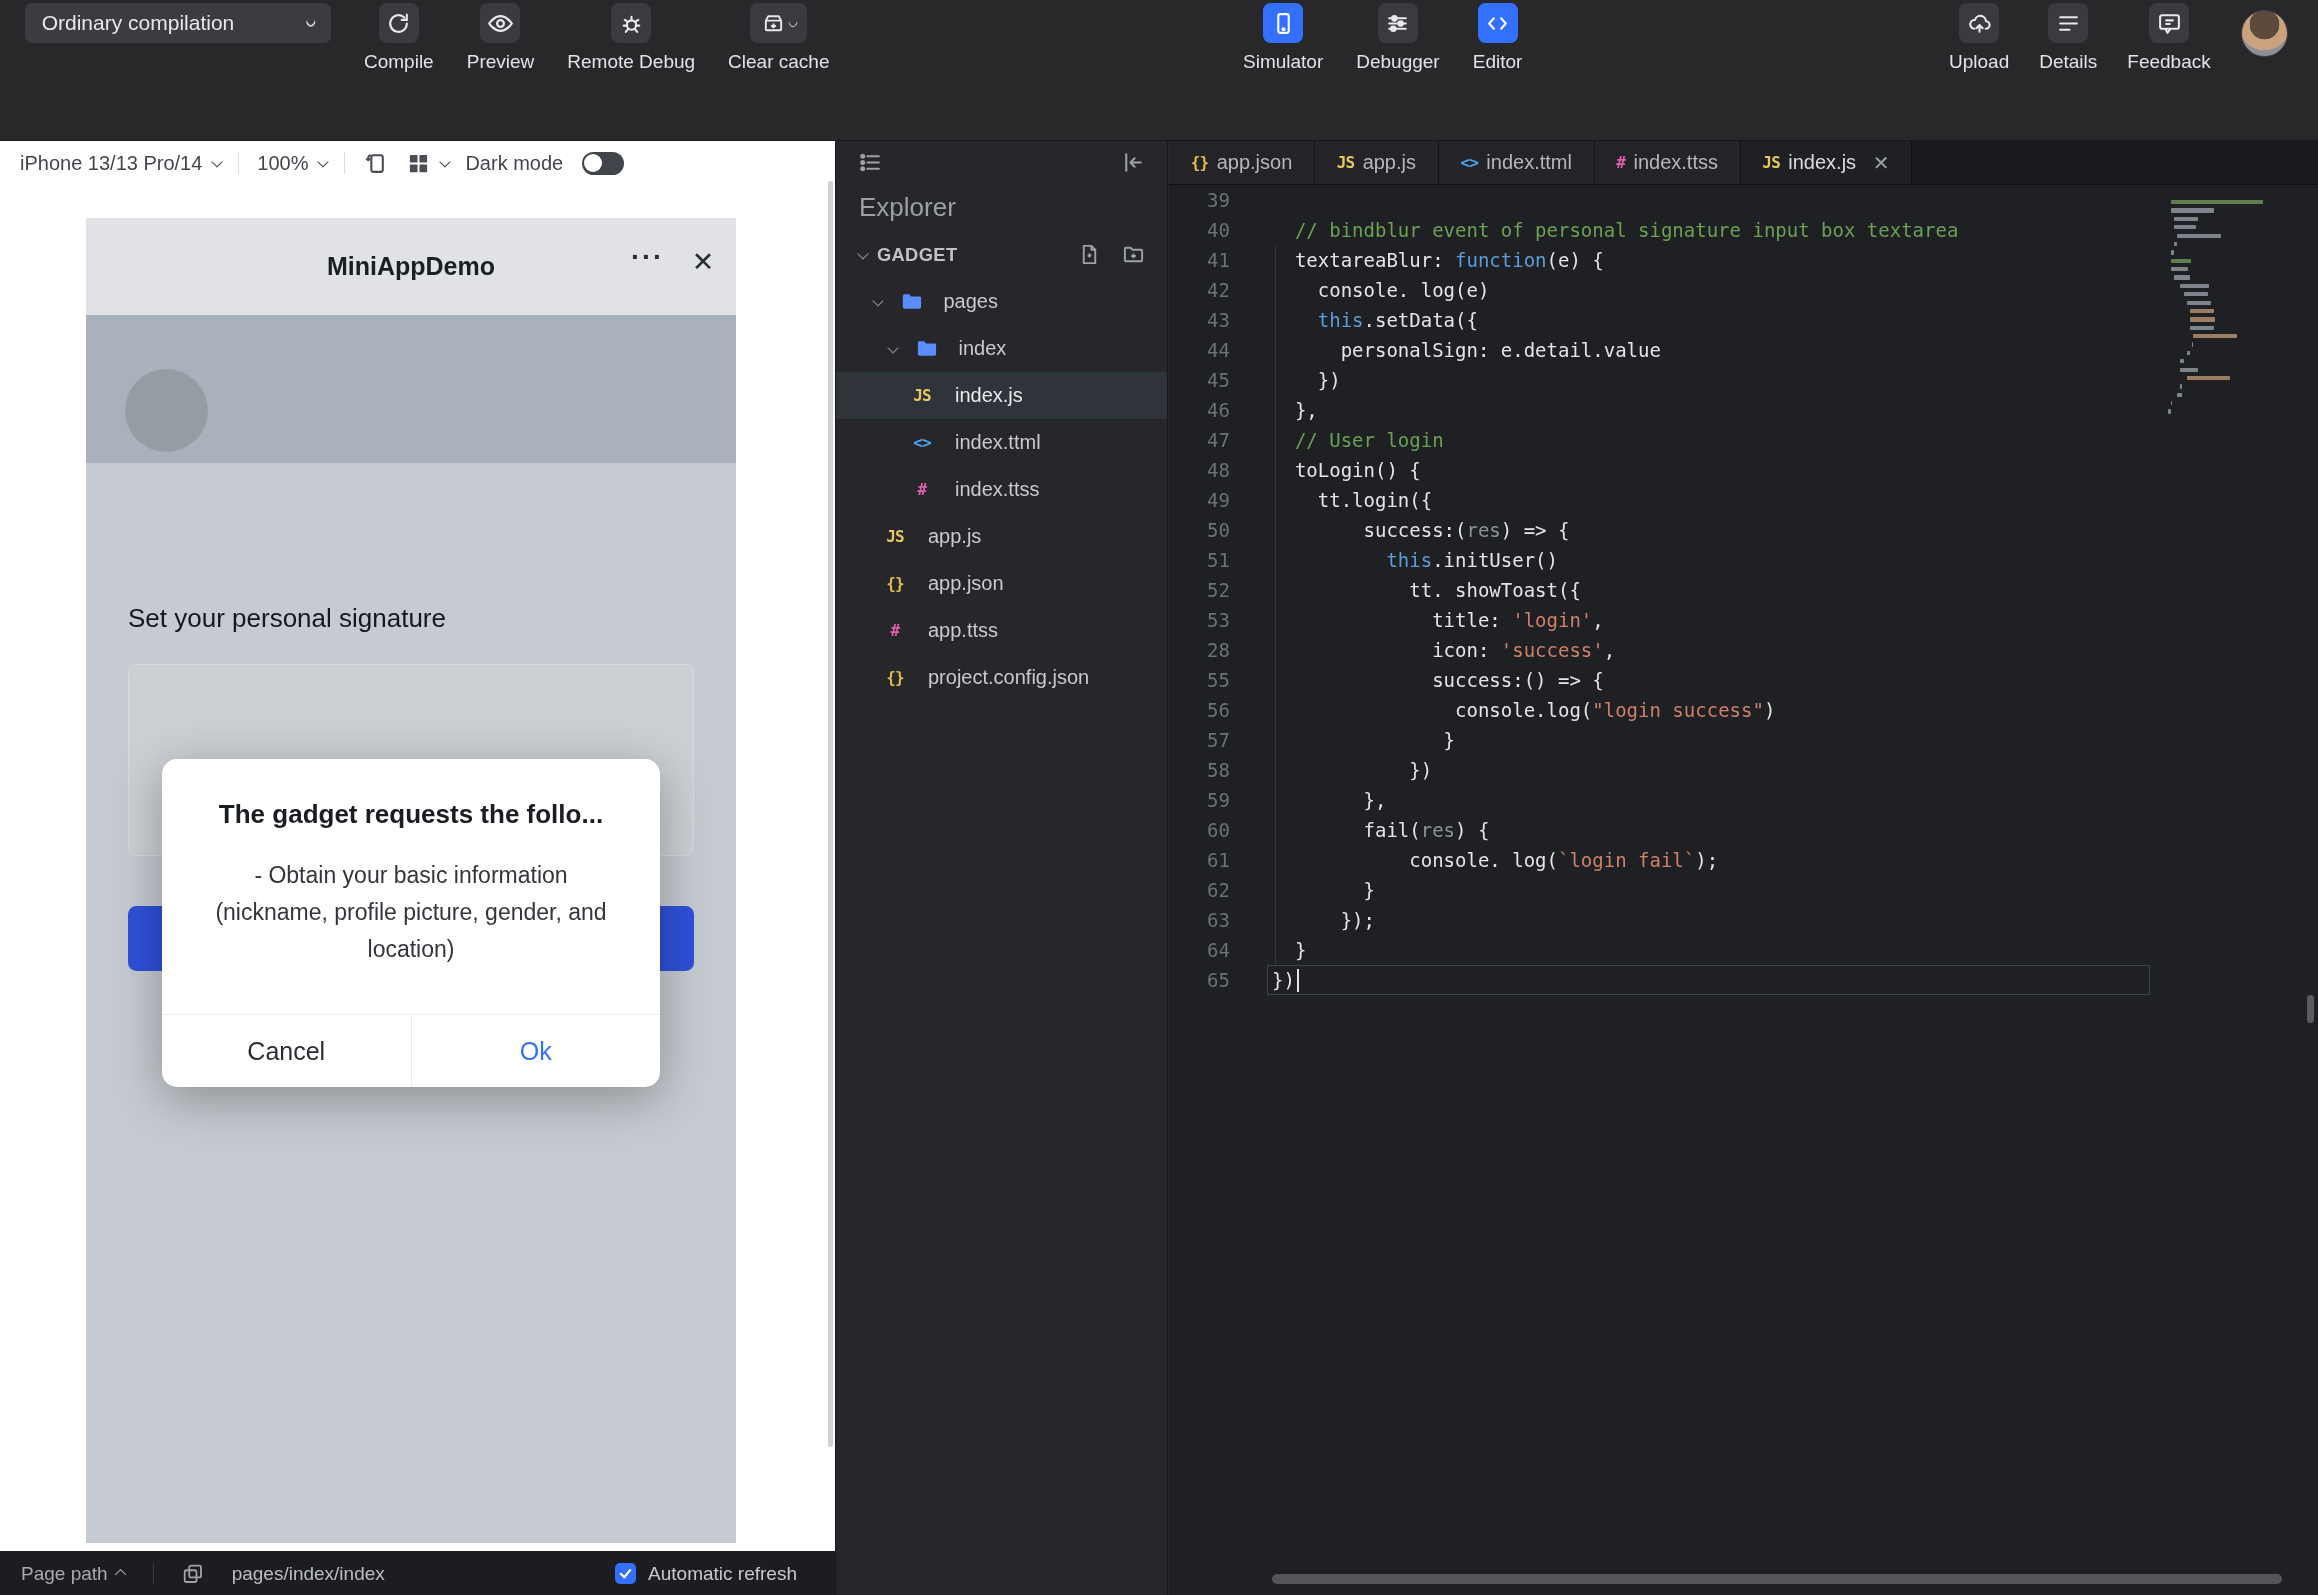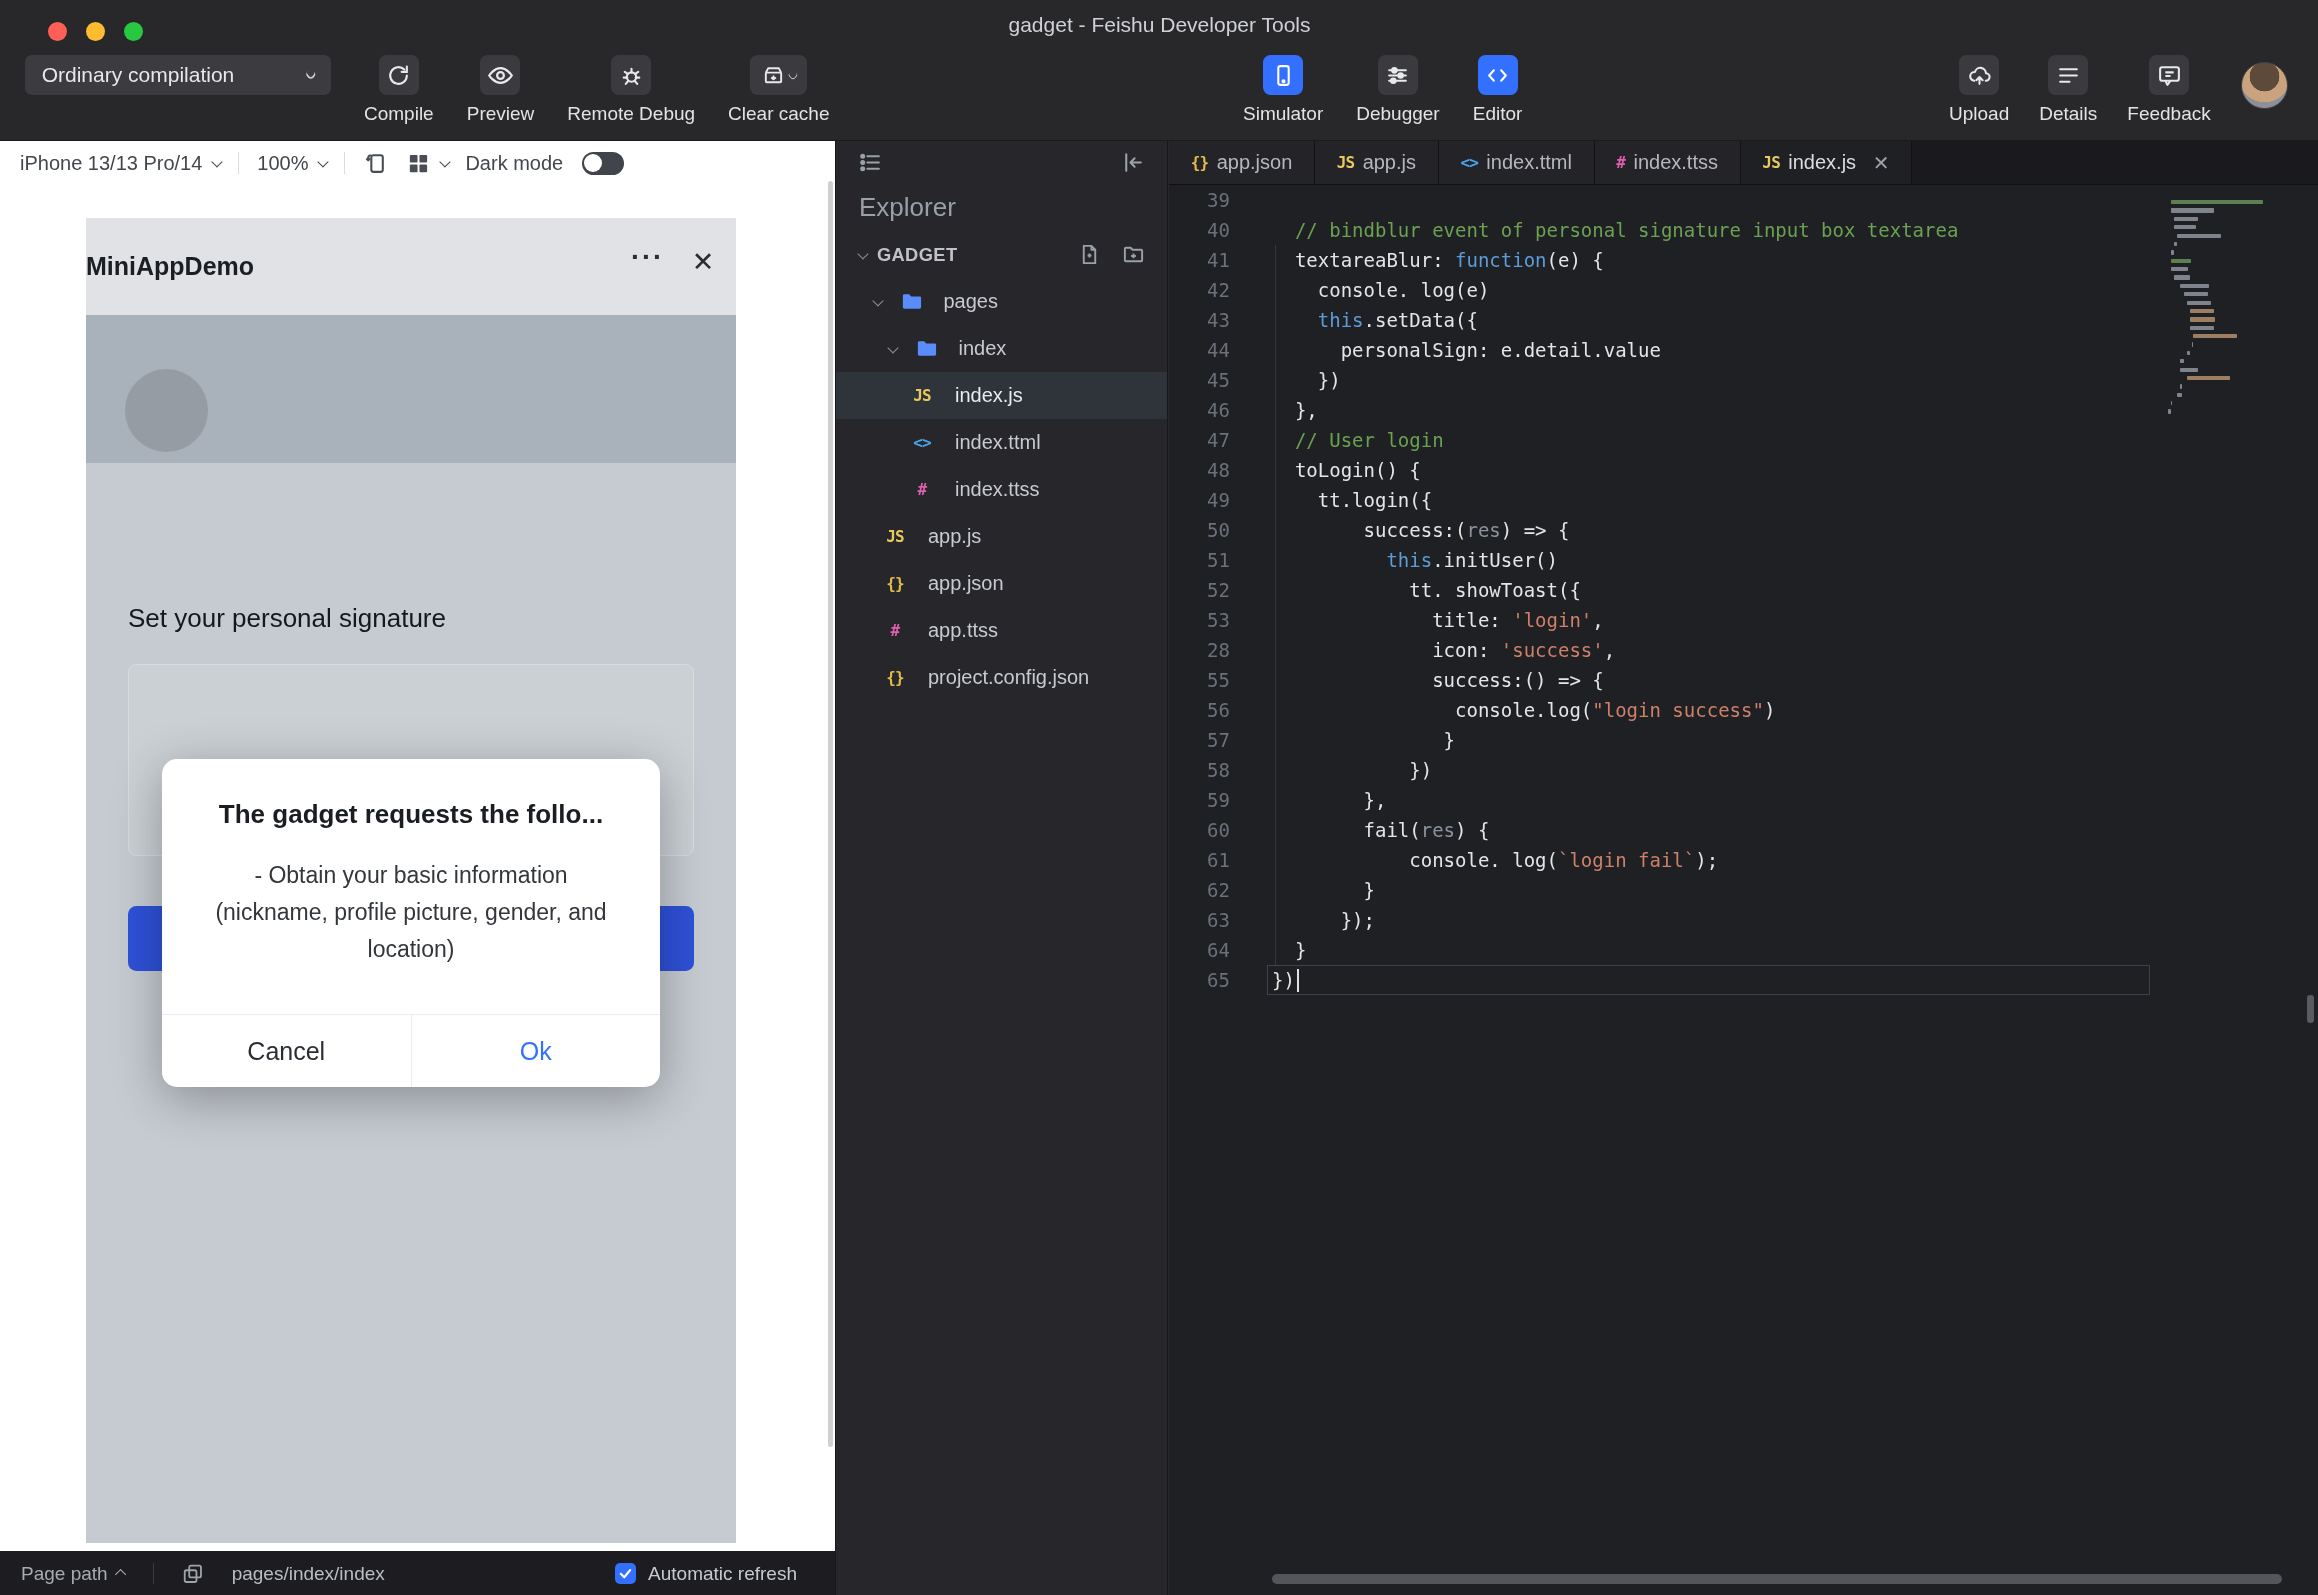--- a/index.html
+++ b/index.html
@@ -45,21 +45,21 @@
 
   
   .sim-topbar{display:flex;align-items:center;height:44px;padding:0 20px;gap:18.3px;color:#43474d;font-size:20px;}
   .sim-div{width:0.8px;height:21.7px;background:#dcdcdf;}
   .sim-item{display:flex;align-items:center;gap:10px;white-space:nowrap;}
   .toggle{position:relative;width:42px;height:23px;border-radius:11.7px;background:#41444a;}
   .toggle .knob{position:absolute;left:2.5px;top:2.5px;width:18.3px;height:18.3px;border-radius:50%;background:#fff;}
 
   .phone{position:absolute;left:86px;top:77px;width:650px;height:1325px;background:#c6cbd1;}
   .ph-header{position:relative;height:97px;background:#e0e2e5;}
-  .ph-title{position:absolute;left:0;right:0;top:0;height:97px;line-height:97px;text-align:left;
+  .ph-title{position:absolute;left:0;right:0;top:0;height:97px;line-height:97px;text-align:center;
             font-size:25px;font-weight:bold;color:#1b1e22;}
   .ph-more{position:absolute;right:72px;top:23px;font-size:28px;font-weight:bold;color:#2a2d31;letter-spacing:1.7px;}
   .ph-close{position:absolute;right:21.7px;top:28px;font-size:27px;color:#2a2d31;}
   .ph-band{position:absolute;left:0;top:97px;width:650px;height:148px;background:#a9b1bb;}
   .ph-avatar{position:absolute;left:39px;top:151px;width:83px;height:83px;border-radius:50%;background:#969ca4;}
   .ph-sign-label{position:absolute;left:42px;top:385px;font-size:26px;color:#15181c;}
   .ph-textarea{position:absolute;left:42px;top:446px;width:566px;height:192px;border:1.7px solid #d9dbde;border-radius:8.3px;background:rgba(255,255,255,0.10);}
   .ph-login-btn{position:absolute;left:42px;top:688px;width:566px;height:65px;border-radius:8.3px;background:#2e51d9;}
 
   .ph-dialog{position:absolute;left:76px;top:541px;width:498px;height:328px;background:#fff;border-radius:15px;
@@ -121,28 +121,20 @@
   .vscroll{position:absolute;right:5px;top:810px;width:7.5px;height:28px;border-radius:3.3px;background:#5a5b60;}
 
   svg{display:block;}
 </style>
 </head>
 <body>
 
 <div class="app">
 
   <header class="chrome">
-    <div class="titlebar">
-      <div class="lights">
-        <span class="light red"></span>
-        <span class="light yellow"></span>
-        <span class="light green"></span>
-      </div>
-      <div class="win-title">gadget - Feishu Developer Tools</div>
-    </div>
 
     <div class="toolbar">
       <div class="tb-left">
         <div class="dropdown">
           <span>Ordinary compilation</span>
           <span class="chev down light"></span>
         </div>
 
         <div class="tb-item">
           <div class="icon-btn">

